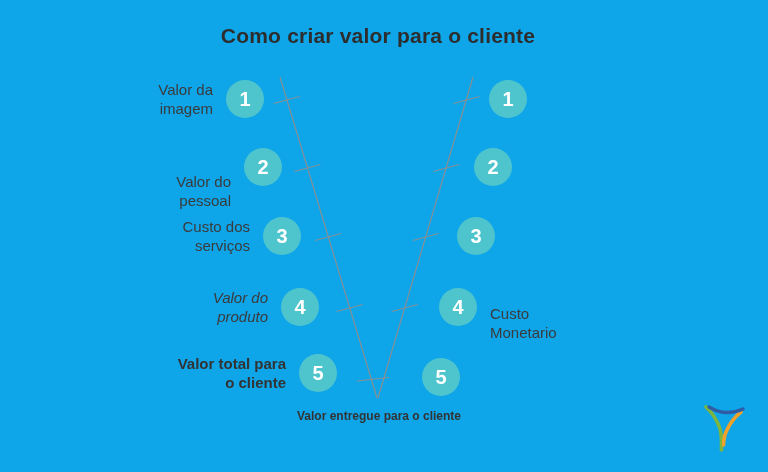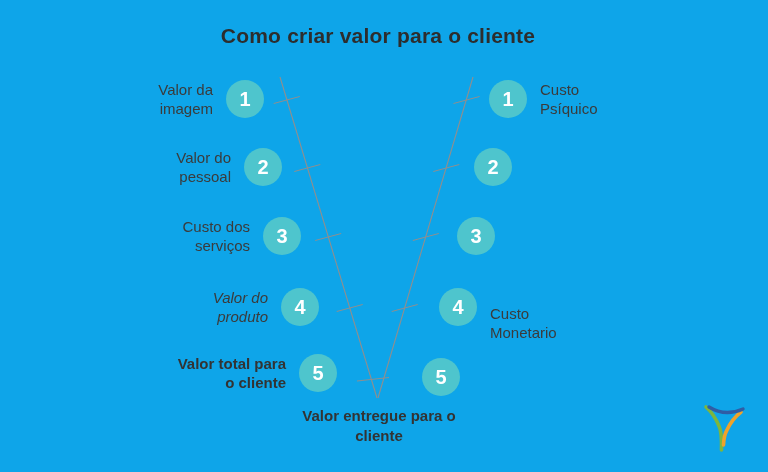--- a/index.html
+++ b/index.html
@@ -45,35 +45,35 @@
   }
   .label{
     font-size:15px;line-height:19px;color:var(--text-dark);
   }
   .item.left .label{text-align:right;}
   .item.right .label{text-align:left;}
   .item.emph .label{font-weight:bold;color:#333;}
 
   
   .pos-l1{top:80px;left:64px;width:200px;}  .pos-l1 .label{max-width:80px;}
-  .pos-l2{top:148px;left:82px;width:200px;} .pos-l2 .label{max-width:80px;}
+  .pos-l2{top:148px;left:82px;width:200px;} .pos-l2 .label{max-width:80px;margin-top:24px;}
   .pos-l3{top:217px;left:101px;width:200px;}.pos-l3 .label{max-width:90px;}
   .pos-l4{top:288px;left:119px;width:200px;}.pos-l4 .label{max-width:82px;font-style:italic;}
   .pos-l5{top:354px;left:107px;width:230px;}.pos-l5 .label{max-width:118px;}
 
   .pos-r1{top:80px;left:489px;width:220px;} .pos-r1 .label{max-width:72px;}
   .pos-r2{top:148px;left:474px;width:230px;}.pos-r2 .label{max-width:118px;}
   .pos-r3{top:217px;left:457px;width:220px;}.pos-r3 .label{max-width:82px;}
   .pos-r4{top:288px;left:439px;width:220px;}.pos-r4 .label{max-width:92px;margin-top:16px;}
   .pos-r5{top:358px;left:422px;width:240px;}.pos-r5 .label{max-width:118px;}
 
   .bottom-label{
     position:absolute;top:406px;left:284px;width:190px;
     text-align:center;
-    font-size:15px;line-height:20px;font-weight:bold;color:#333;
+    font-size:12px;line-height:20px;font-weight:bold;color:#333;
   }
   .logo{position:absolute;left:699px;top:399px;width:52px;height:58px;}
   .logo path{fill:none;stroke-linecap:round;}
   .logo .lg-green{stroke:var(--logo-green);stroke-width:3.6;}
   .logo .lg-yellow{stroke:var(--logo-yellow);stroke-width:3.6;}
   .logo .lg-blue{stroke:var(--logo-blue);stroke-width:3.4;}
 </style>
 </head>
 <body>
 
@@ -111,21 +111,20 @@
     <span class="label">Valor do produto</span>
     <span class="badge">4</span>
   </div>
   <div class="item left emph pos-l5">
     <span class="label">Valor total para o cliente</span>
     <span class="badge">5</span>
   </div>
 
   <div class="item right pos-r1">
     <span class="badge">1</span>
-    <span class="label">Custo Psíquico</span>
   </div>
   <div class="item right pos-r2">
     <span class="badge">2</span>
   </div>
   <div class="item right pos-r3">
     <span class="badge">3</span>
   </div>
   <div class="item right pos-r4">
     <span class="badge">4</span>
     <span class="label">Custo Monetario</span>

